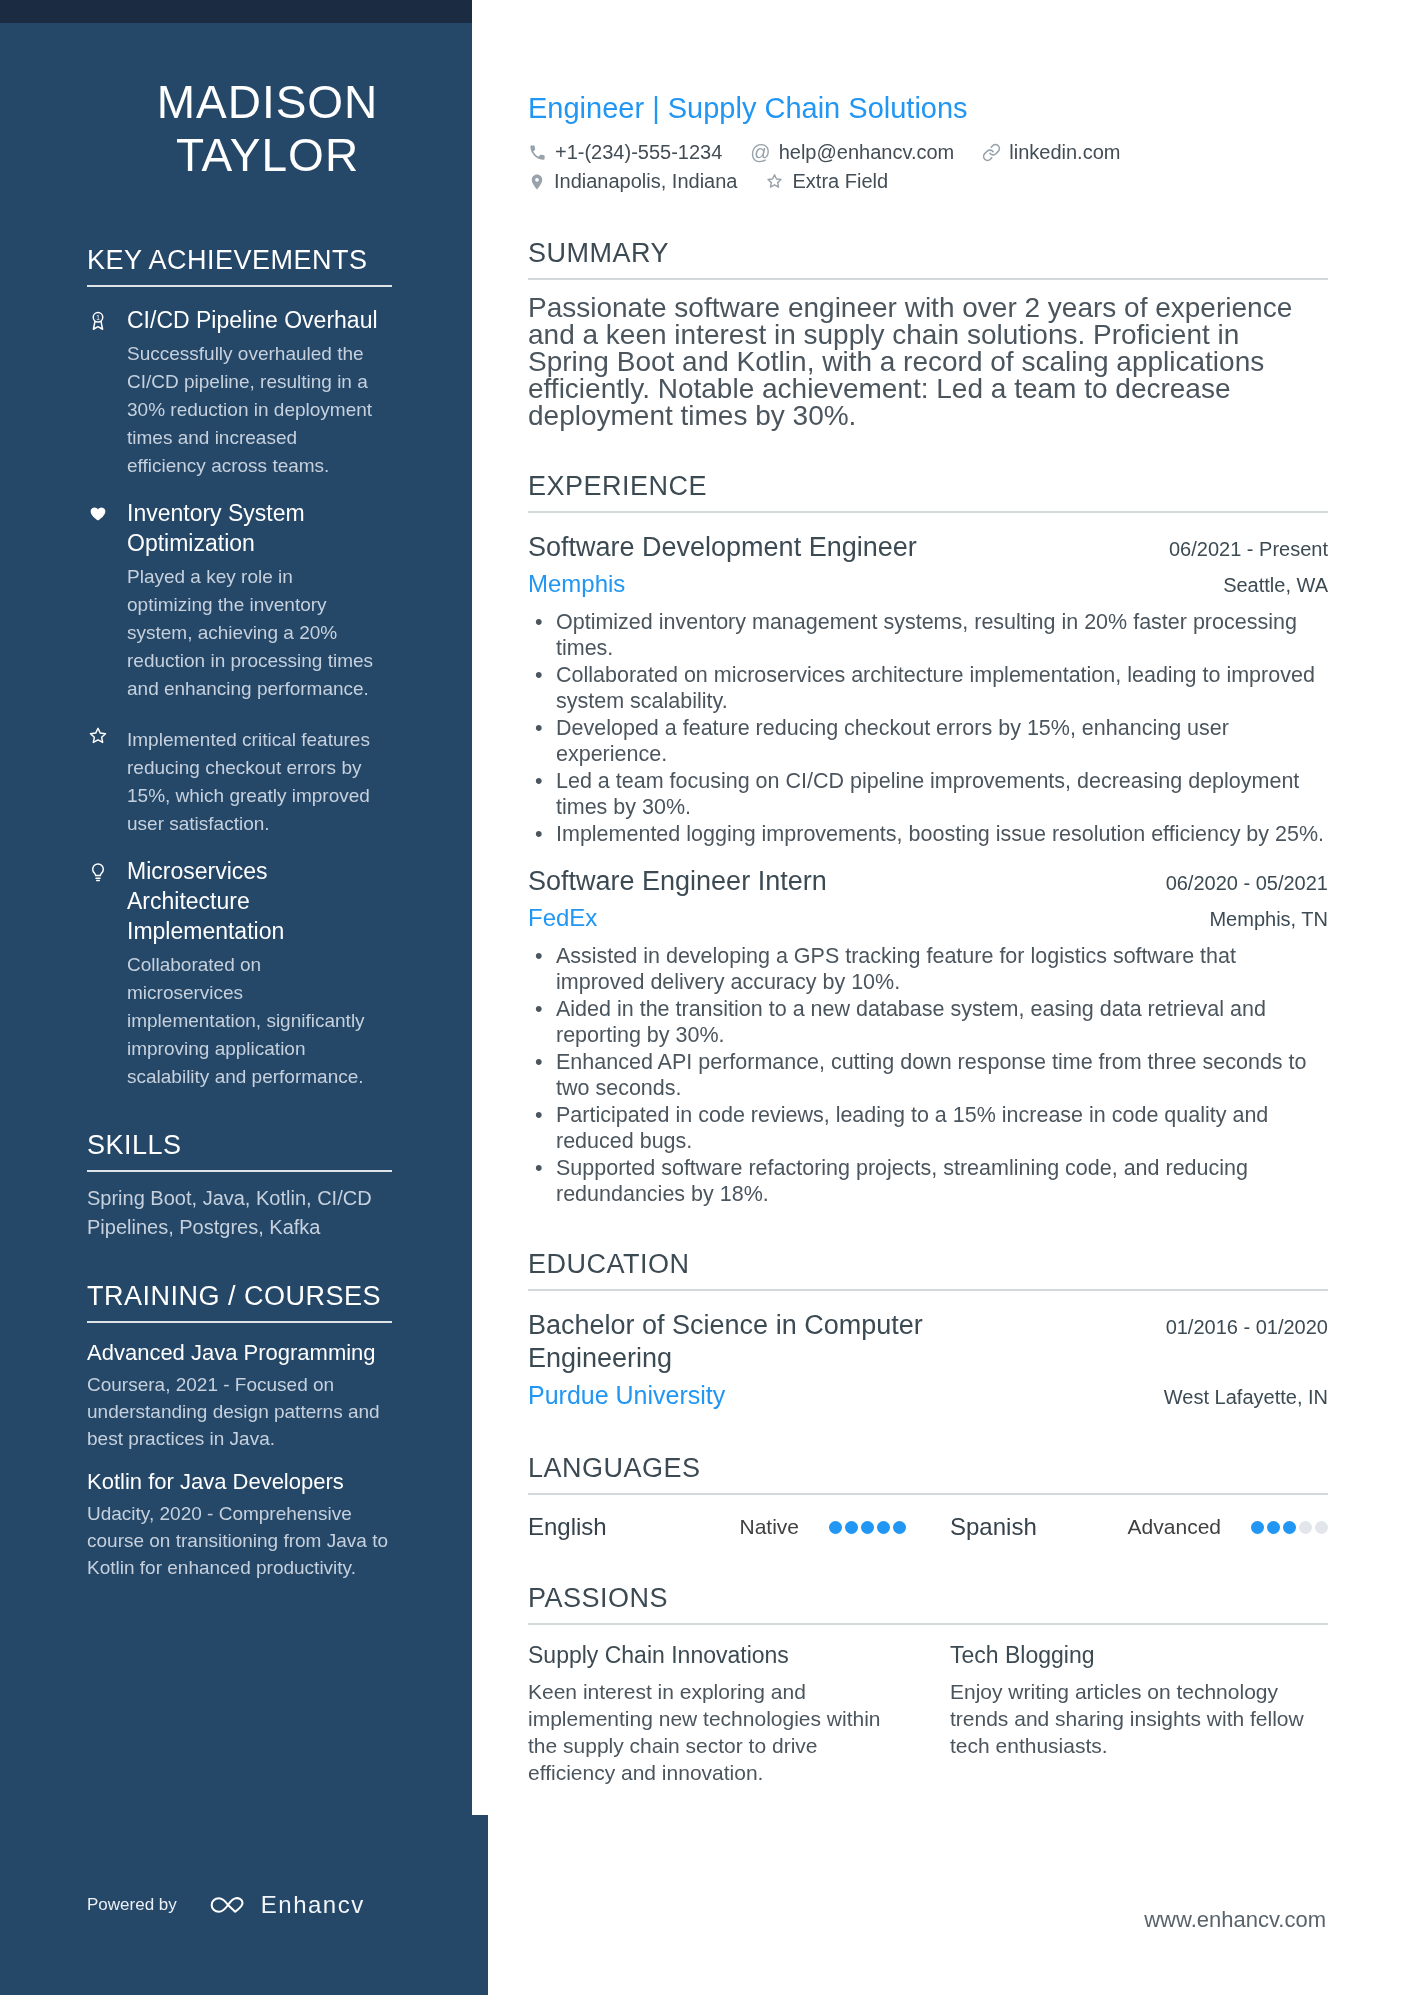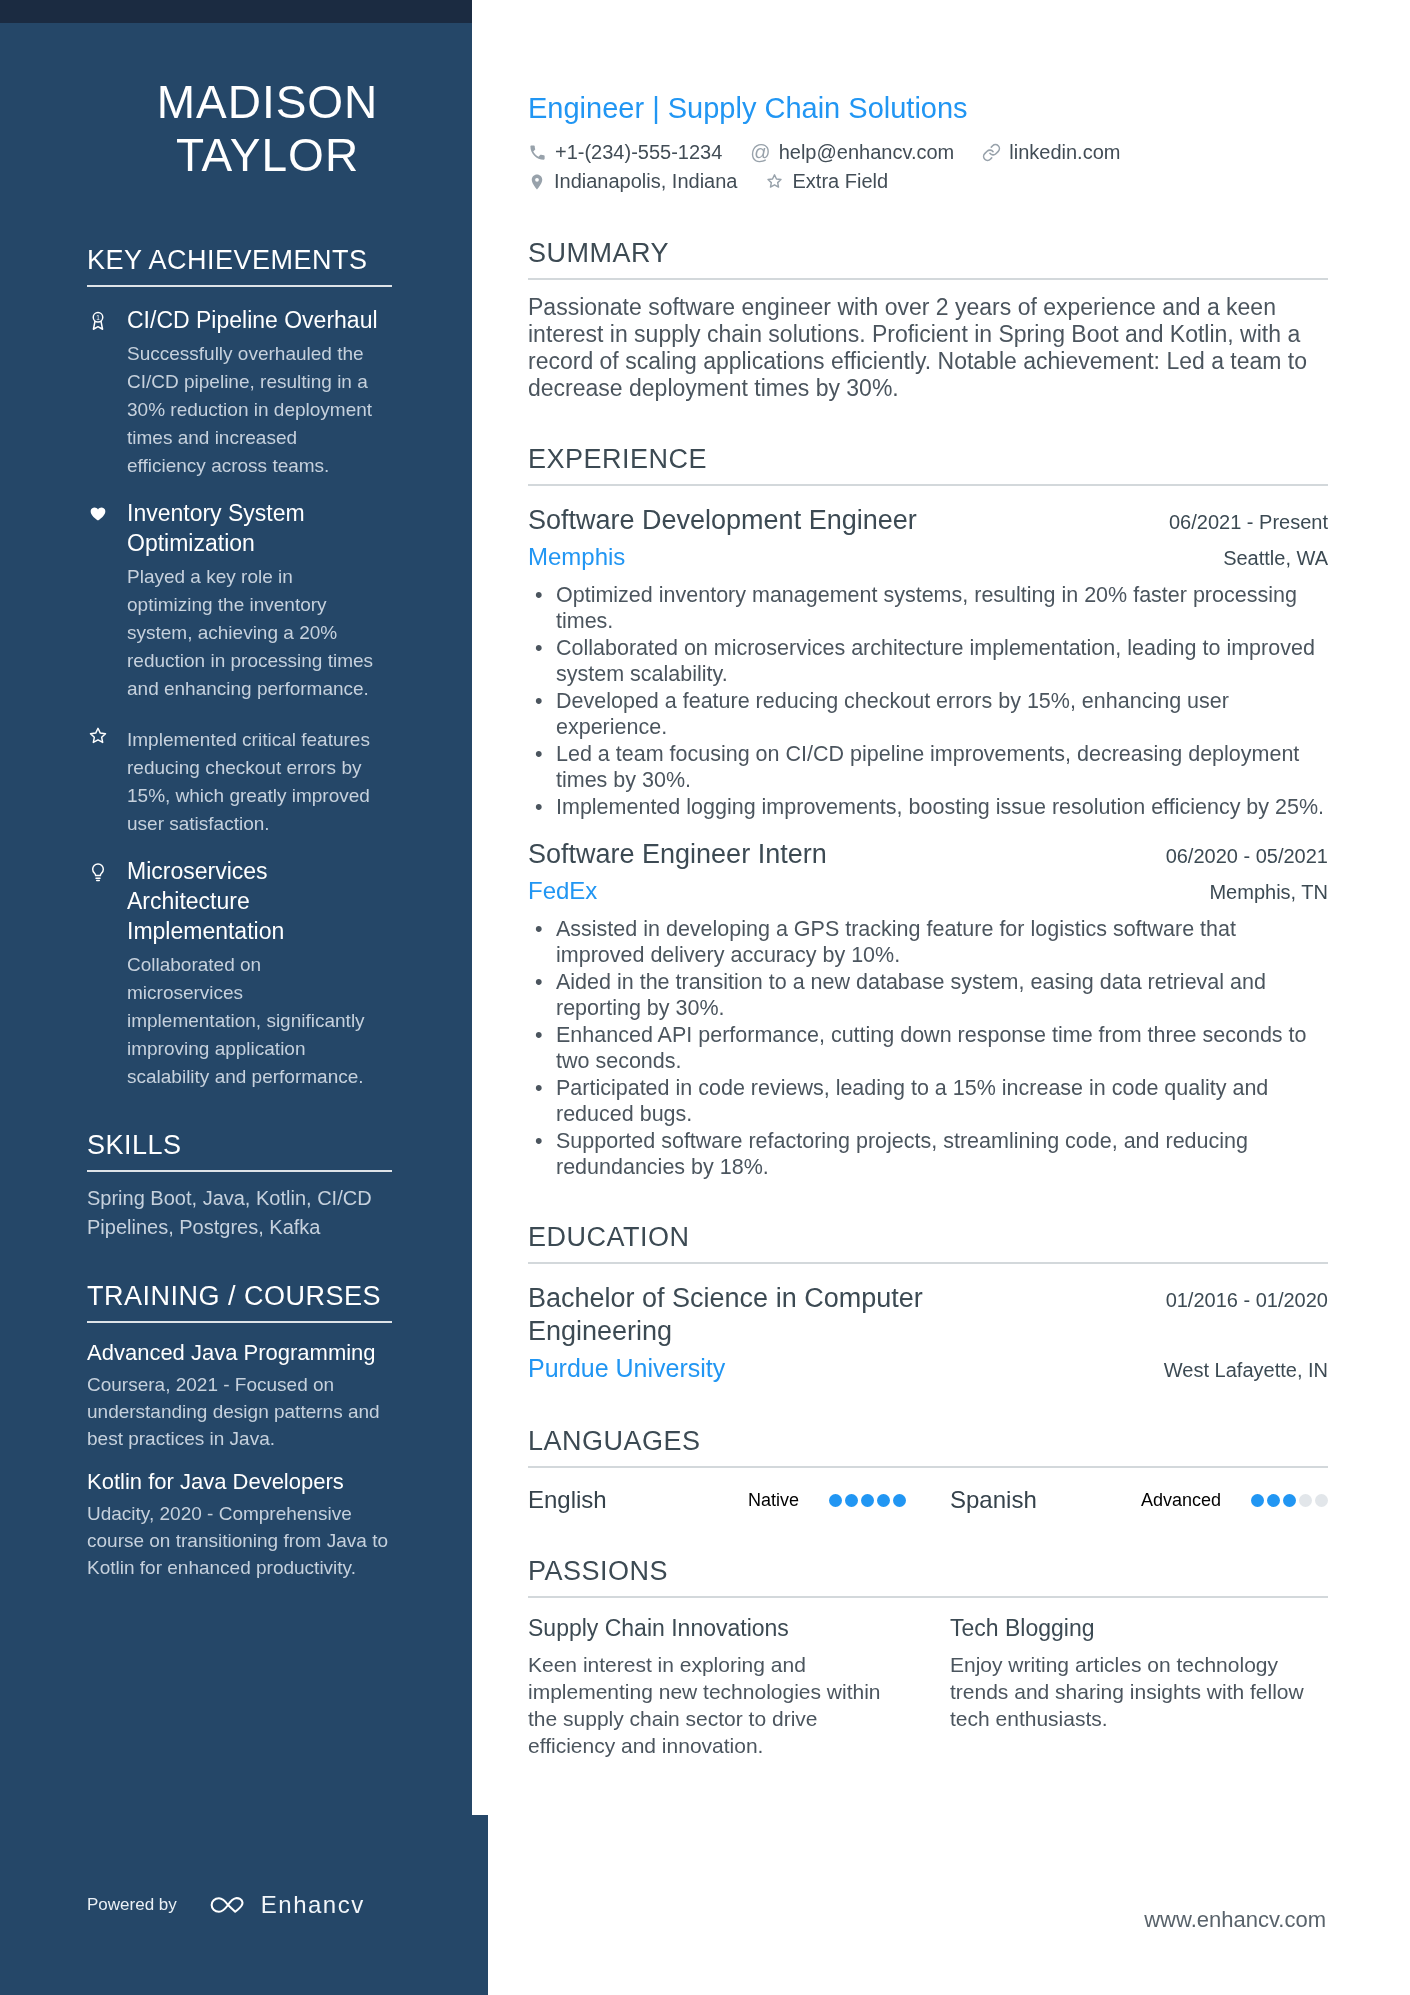--- a/index.html
+++ b/index.html
@@ -36,41 +36,41 @@
   .headline { margin-top:90px; font-size:29px; line-height:36px; font-weight:500; color:#2196F3; }
   .contact-rows { margin-top:12px; }
   .contact-row { display:flex; gap:28px; align-items:center; line-height:29px; }
   .contact-item { display:flex; align-items:center; font-size:20px; color:#424D56; }
   .c-icon { color:#98A2AB; margin-right:8px; display:inline-flex; align-items:center; }
   .at-glyph { font-size:20px; color:#98A2AB; margin-right:8px; }
 
   .sec { margin-top:40px; }
   .sec-heading { font-size:27px; line-height:34px; font-weight:400; letter-spacing:0.5px; color:#3C4A53; }
   .divider { height:2px; background:#D3D8DB; margin-top:8px; }
-  .summary-text { margin-top:14px; font-size:23px; line-height:27px; color:#4B555E; }
+  .summary-text { margin-top:14px; font-size:28px; line-height:27px; color:#4B555E; }
 
   .job { margin-top:18px; }
   .job-row1 { display:flex; justify-content:space-between; align-items:baseline; }
   .job-title { font-size:27px; line-height:33px; font-weight:500; color:#3C4A53; }
   .job-date { font-size:20px; color:#3C4A53; white-space:nowrap; }
   .job-row2 { display:flex; justify-content:space-between; align-items:baseline; margin-top:5px; }
   .company { font-size:24px; line-height:30px; color:#2196F3; }
   .job-loc { font-size:20px; color:#3C4A53; white-space:nowrap; }
   .bullets { margin-top:10px; list-style:none; }
   .bullets li { position:relative; padding-left:28px; font-size:21.5px; line-height:26px; color:#4B555E; margin-top:1px; }
   .bullets li::before { content:"\2022"; position:absolute; left:7px; color:#4B555E; }
 
   .degree-wrap { max-width:450px; }
   .school { font-size:25px; line-height:31px; color:#2196F3; }
 
   .two-col { display:grid; grid-template-columns:1fr 1fr; gap:44px; }
   .lang-row { margin-top:18px; }
   .lang-item { display:flex; align-items:center; }
   .lang-name { font-size:24px; color:#35424B; }
-  .lang-level { margin-left:auto; font-size:18px; color:#000000; }
+  .lang-level { margin-left:auto; font-size:21px; color:#404040; }
   .dots { display:flex; gap:3px; margin-left:30px; }
   .dot { width:13px; height:13px; border-radius:50%; background:#E2E6EA; }
   .dot.filled { background:#2196F3; }
 
   .passions-row { margin-top:16px; }
   .passion-title { font-size:23px; line-height:29px; font-weight:500; color:#3C4A53; }
   .passion-desc { margin-top:8px; font-size:21px; line-height:27px; color:#4B555E; }
 
   .site-url { position:absolute; right:84px; bottom:62px; font-size:22px; color:#59636B; }
 

